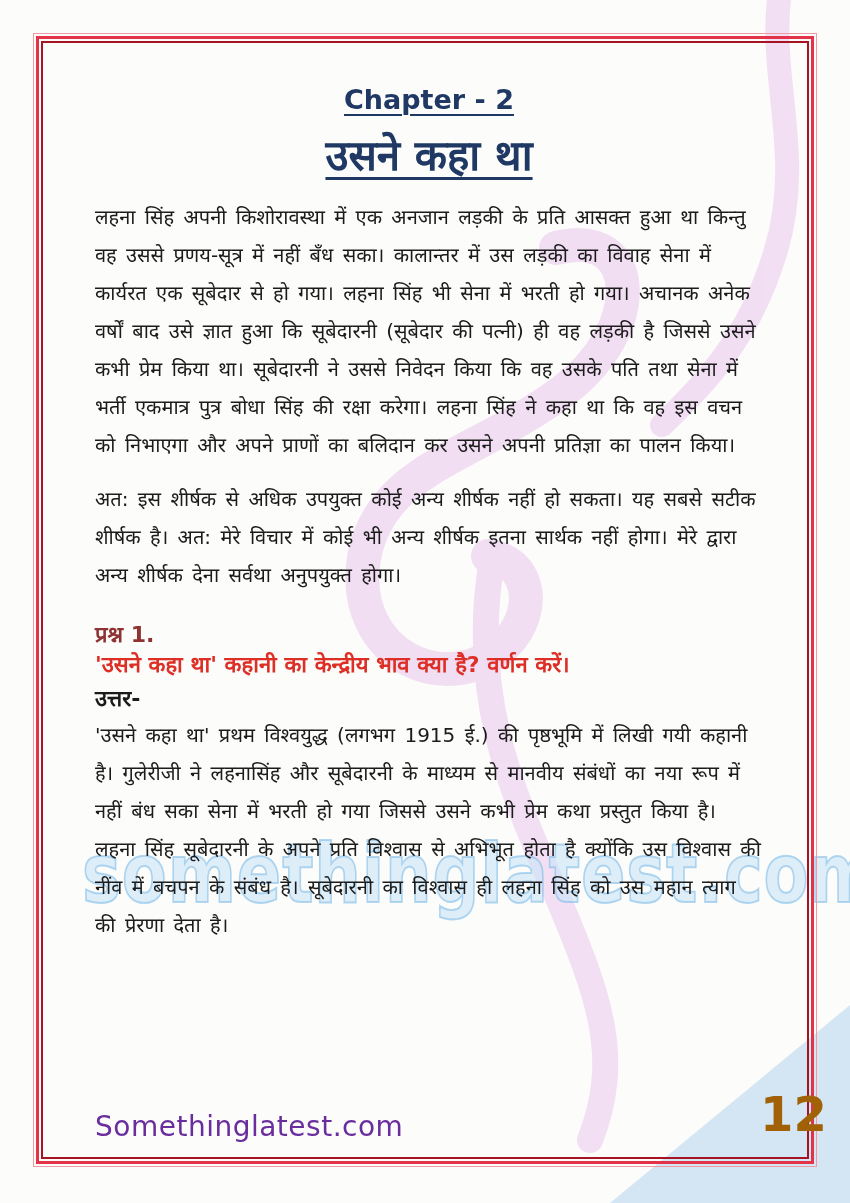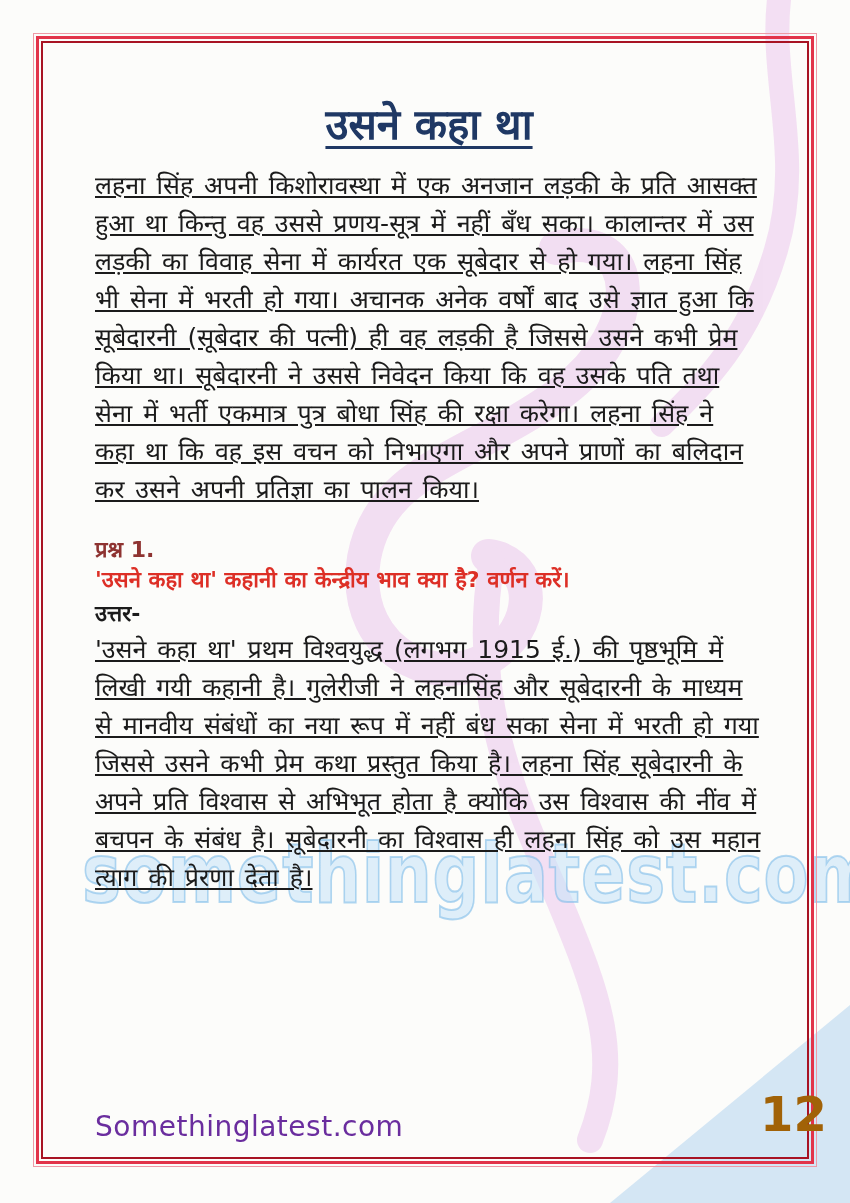--- a/index.html
+++ b/index.html
@@ -48,22 +48,22 @@
   .chapter-title {
     text-align: center; color: #1f3864; font-weight: 700; font-size: 27px;
     text-decoration: underline; text-decoration-thickness: 2px; text-underline-offset: 5px;
   }
   .story-title {
     text-align: center; color: #1f3864; font-weight: 700; font-size: 42px;
     margin-top: 10px;
     text-decoration: underline; text-decoration-thickness: 2.5px; text-underline-offset: 7px;
   }
   .body-para {
-    font-size: 25px; line-height: 38px; font-weight: 500;
-    word-spacing: 3px; margin-top: 16px; text-align: left; text-decoration: underline;
+    font-size: 20px; line-height: 38px; font-weight: 500;
+    word-spacing: 3px; margin-top: 16px; text-align: left;
   }
   .q-label  { margin-top: 24px; font-size: 22px; font-weight: 700; color: #8e3331; }
   .q-text   { margin-top: 0; font-size: 22px; font-weight: 700; color: #dd2f26; line-height: 34px; }
   .ans-label{ font-size: 22px; font-weight: 700; color: #1b1b1b; }
   .content .ans-para { margin-top: 4px; }
 
   
   .footer-site {
     position: absolute; left: 95px; top: 1110px; z-index: 3;
     color: #6a2d9e; font-size: 28px; font-weight: 500; letter-spacing: 0.5px;
@@ -90,23 +90,25 @@
 
   <div class="watermark">somethinglatest.com</div>
 
   <div class="frame-outer">
     <div class="frame-mid">
       <div class="frame-inner"></div>
     </div>
   </div>
 
   <div class="content">
+    <div class="chapter-title">Chapter - 2</div>
     <div class="story-title">उसने कहा था</div>
 
     <p class="body-para">लहना सिंह अपनी किशोरावस्था में एक अनजान लड़की के प्रति आसक्त हुआ था किन्तु वह उससे प्रणय-सूत्र में नहीं बँध सका। कालान्तर में उस लड़की का विवाह सेना में कार्यरत एक सूबेदार से हो गया। लहना सिंह भी सेना में भरती हो गया। अचानक अनेक वर्षों बाद उसे ज्ञात हुआ कि सूबेदारनी (सूबेदार की पत्नी) ही वह लड़की है जिससे उसने कभी प्रेम किया था। सूबेदारनी ने उससे निवेदन किया कि वह उसके पति तथा सेना में भर्ती एकमात्र पुत्र बोधा सिंह की रक्षा करेगा। लहना सिंह ने कहा था कि वह इस वचन को निभाएगा और अपने प्राणों का बलिदान कर उसने अपनी प्रतिज्ञा का पालन किया।</p>
+    <p class="body-para">अत: इस शीर्षक से अधिक उपयुक्त कोई अन्य शीर्षक नहीं हो सकता। यह सबसे सटीक शीर्षक है। अत: मेरे विचार में कोई भी अन्य शीर्षक इतना सार्थक नहीं होगा। मेरे द्वारा अन्य शीर्षक देना सर्वथा अनुपयुक्त होगा।</p>
 
     <div class="q-label">प्रश्न 1.</div>
     <div class="q-text">'उसने कहा था' कहानी का केन्द्रीय भाव क्या है? वर्णन करें।</div>
     <div class="ans-label">उत्तर-</div>
 
     <p class="body-para ans-para">'उसने कहा था' प्रथम विश्वयुद्ध (लगभग 1915 ई.) की पृष्ठभूमि में लिखी गयी कहानी है। गुलेरीजी ने लहनासिंह और सूबेदारनी के माध्यम से मानवीय संबंधों का नया रूप में नहीं बंध सका सेना में भरती हो गया जिससे उसने कभी प्रेम कथा प्रस्तुत किया है। लहना सिंह सूबेदारनी के अपने प्रति विश्वास से अभिभूत होता है क्योंकि उस विश्वास की नींव में बचपन के संबंध है। सूबेदारनी का विश्वास ही लहना सिंह को उस महान त्याग की प्रेरणा देता है।</p>
   </div>
 
   <div class="footer-site">Somethinglatest.com</div>
   <div class="page-number">12</div>

